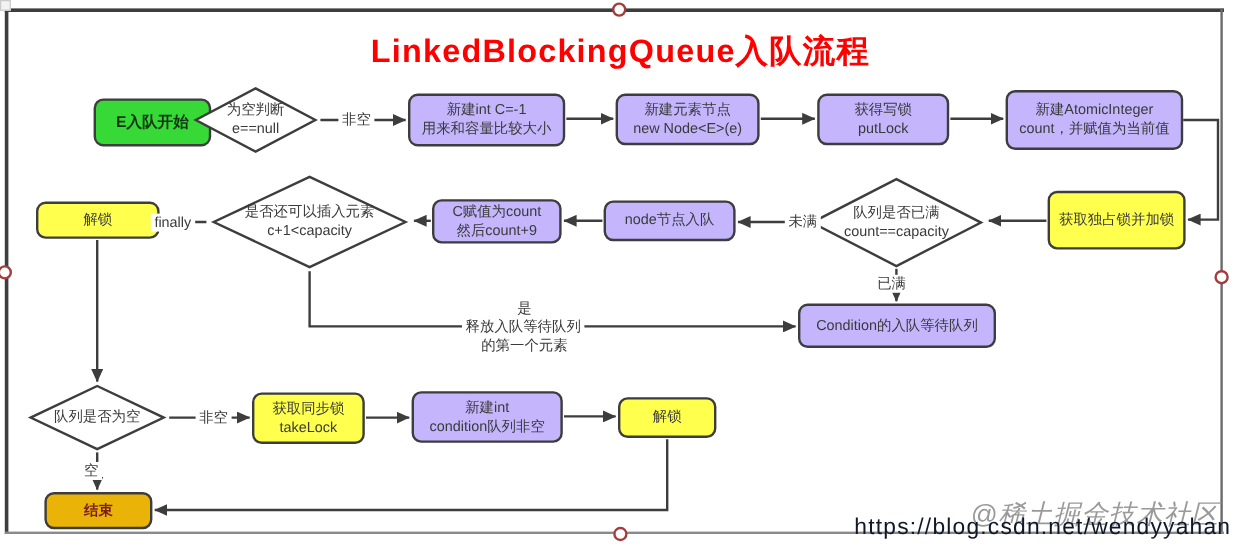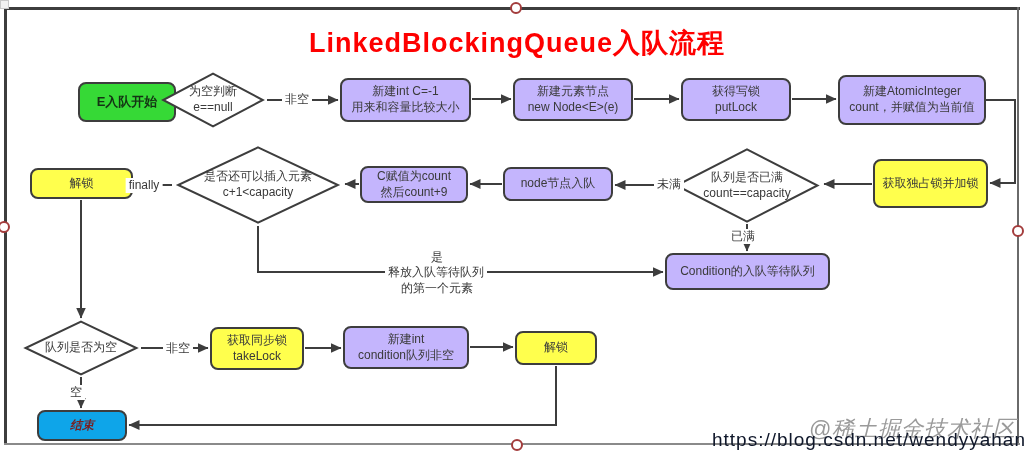--- a/index.html
+++ b/index.html
@@ -12,21 +12,21 @@
     position:absolute;left:0;top:25px;width:100%;text-align:center;
     font-size:27px;font-weight:bold;color:#fe0000;letter-spacing:1px;
   }
   .node{
     position:absolute;box-sizing:border-box;display:flex;align-items:center;justify-content:center;
     text-align:center;font-size:12px;line-height:1.3;white-space:pre-line;color:#3a3a3a;padding:2px;
   }
   .rect{background:#c4b5fd;border:2px solid #3d3d3d;border-radius:8px;}
   .green{background:#36d936;font-weight:bold;color:#143314;margin-left:41px;}
   .yellow{background:#ffff4d;}
-  .red{background:#0ea5e9;color:#7a1f1f;font-weight:bold;font-style:italic;}
+  .red{background:#eab308;color:#7a1f1f;font-weight:bold;}
   .diamond{background:transparent;}
   .diamond .dshape{position:absolute;left:0;top:0;width:100%;height:100%;}
   .diamond .dlabel{position:relative;z-index:2;white-space:pre-line;}
   #wires{position:absolute;left:0;top:0;z-index:1;pointer-events:none;}
   .elabel{
     position:absolute;transform:translateX(-50%);z-index:3;background:#fff;
     padding:0 3px;font-size:12px;line-height:15px;color:#3a3a3a;white-space:nowrap;
   }
   .node{z-index:2;}
   .wm-main{

